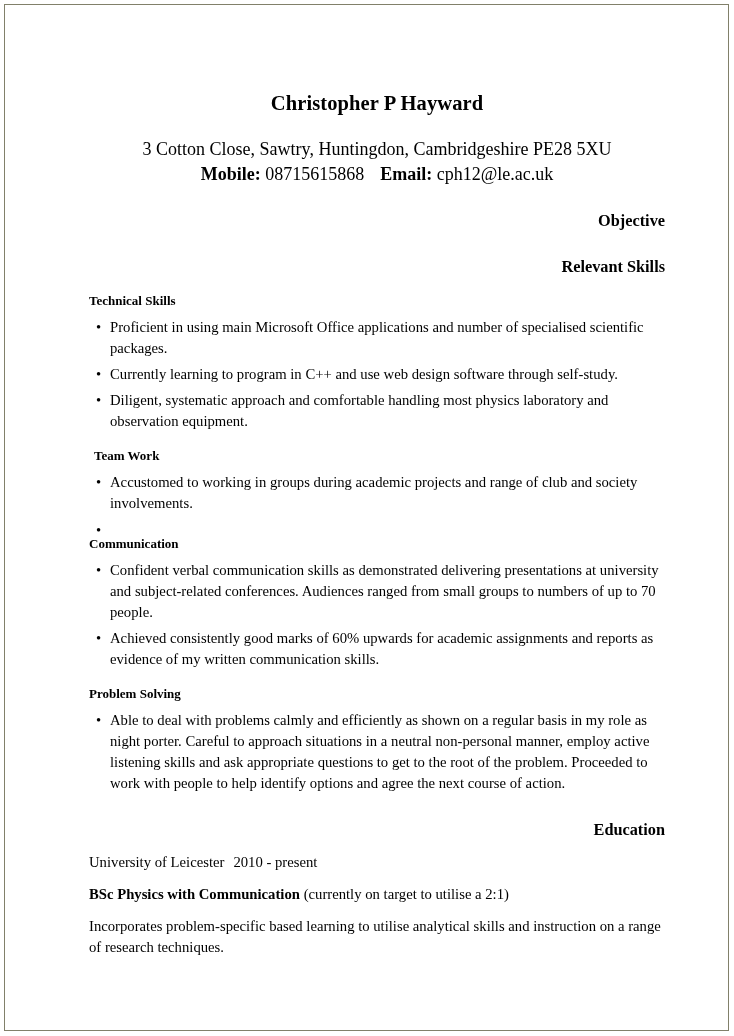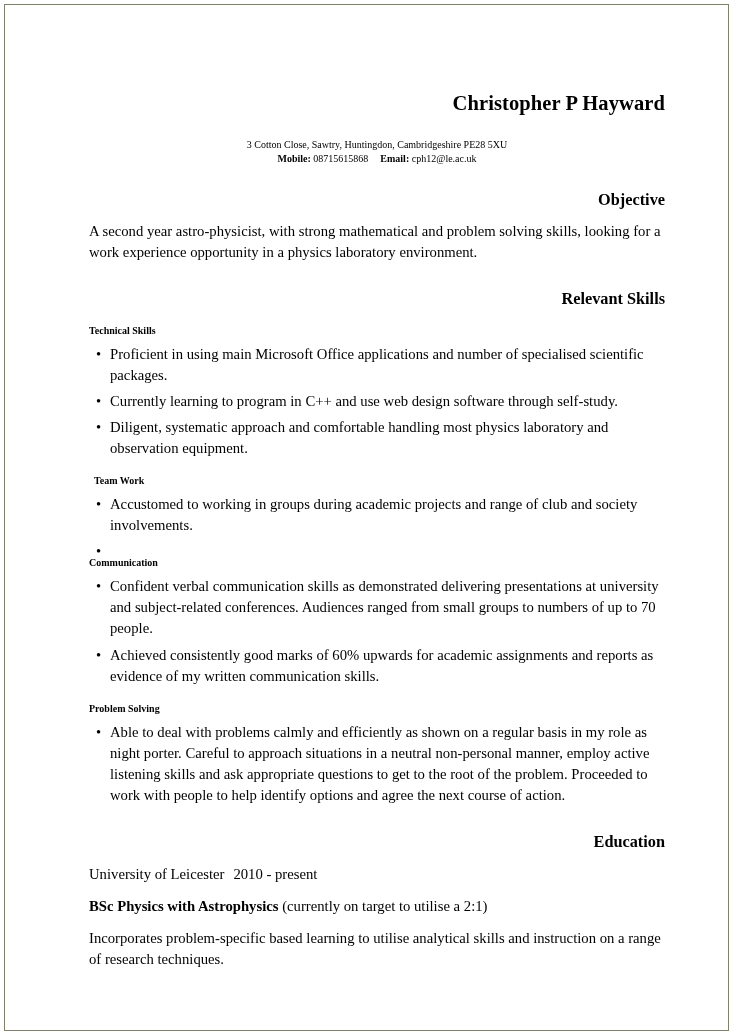--- a/index.html
+++ b/index.html
@@ -27,31 +27,31 @@
     pointer-events: none;
   }
   .content {
     position: absolute;
     left: 89px;
     top: 0;
     width: 576px;
   }
 
   .doc-title {
-    text-align: right;
+    text-align: center;
     font-size: 20.5px;
     font-weight: bold;
     letter-spacing: 0.1px;
     margin: 0;
     padding-top: 92px;
   }
   .contact-block {
     text-align: center;
     margin-top: 23px;
-    font-size: 10px;
+    font-size: 18px;
     line-height: 1.33;
   }
   .contact-line2 {
     margin-top: 1px;
   }
   .contact-label {
     font-weight: bold;
   }
   .contact-sep {
     display: inline-block;
@@ -70,21 +70,21 @@
 
   .body-para {
     font-size: 14.7px;
     line-height: 1.43;
     margin: 0;
     text-align: left;
   }
   .objective-para { margin-top: 11px; }
 
   .sub-heading {
-    font-size: 10px;
+    font-size: 13px;
     font-weight: bold;
     margin: 0;
     padding-top: 16px;
   }
   .sub-heading.indented { padding-left: 5px; }
 
   ul.bullets {
     list-style: none;
     margin: 0;
     padding: 0;
@@ -132,21 +132,20 @@
       <div class="contact-line2">
         <span class="contact-label">Mobile:</span>
         <span>08715615868</span>
         <span class="contact-sep"></span>
         <span class="contact-label">Email:</span>
         <span>cph12@le.ac.uk</span>
       </div>
     </div>
 
     <h2 class="section-heading sh-objective">Objective</h2>
-    <p class="body-para objective-para">A second year astro-physicist, with strong mathematical and problem solving skills, looking for a work experience opportunity in a physics laboratory environment.</p>
 
     <h2 class="section-heading sh-relevant">Relevant Skills</h2>
 
     <h3 class="sub-heading">Technical Skills</h3>
     <ul class="bullets">
       <li><span class="dot">•</span><span>Proficient in using main Microsoft Office applications and number of specialised scientific packages.</span></li>
       <li><span class="dot">•</span><span>Currently learning to program in C++ and use web design software through self-study.</span></li>
       <li><span class="dot">•</span><span>Diligent, systematic approach and comfortable handling most physics laboratory and observation equipment.</span></li>
     </ul>
 
@@ -167,20 +166,20 @@
       <li><span class="dot">•</span><span>Able to deal with problems calmly and efficiently as shown on a regular basis in my role as night porter. Careful to approach situations in a neutral non-personal manner, employ active listening skills and ask appropriate questions to get to the root of the problem. Proceeded to work with people to help identify options and agree the next course of action.</span></li>
     </ul>
 
     <h2 class="section-heading sh-education">Education</h2>
 
     <p class="edu-line">
       <span>University of Leicester</span><span class="gapspace"></span><span>2010 - present</span>
     </p>
 
     <p class="edu-line tight">
-      <span class="edu-bold">BSc Physics with Astrophysics</span>
+      <span class="edu-bold">BSc Physics with Communication</span>
       <span>(currently on target to utilise a 2:1)</span>
     </p>
 
     <p class="edu-line tight">Incorporates problem-specific based learning to utilise analytical skills and instruction on a range of research techniques.</p>
 
   </div>
 </div>
 
 </body></html>

